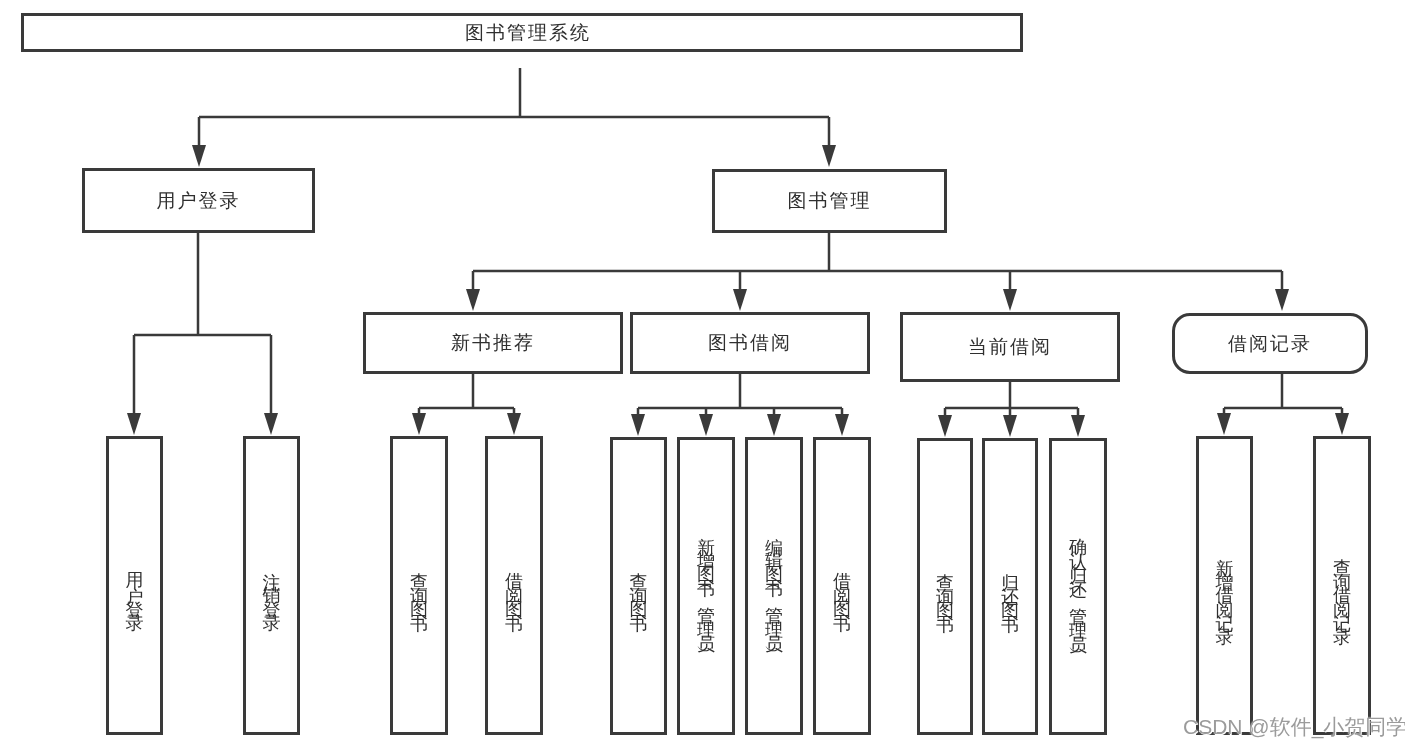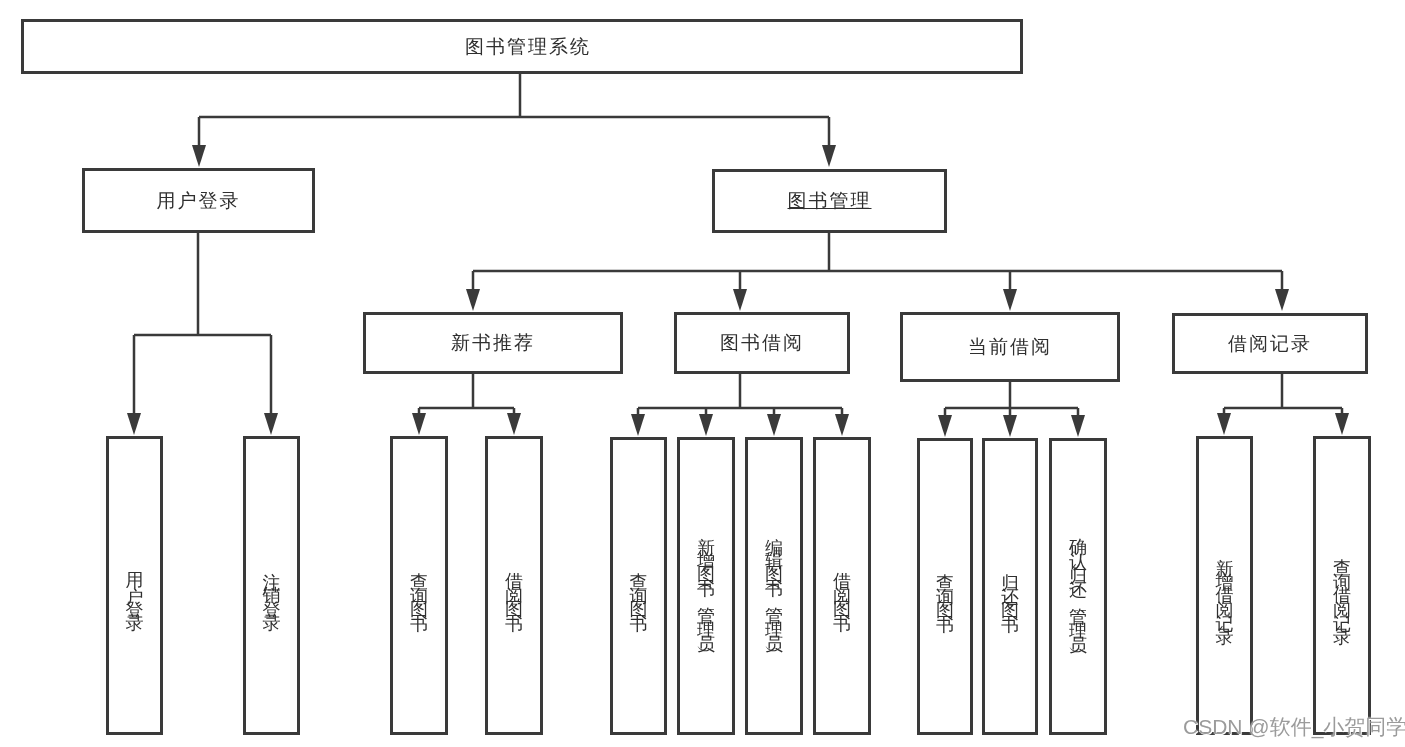--- a/index.html
+++ b/index.html
@@ -99,41 +99,41 @@
       <polygon points="1071,415 1085,415 1078,437"></polygon>
     </g>
 
     <g>
       <path d="M1282,374 V408 M1224,408 H1342 M1224,408 V418 M1342,408 V418"></path>
       <polygon points="1217,413 1231,413 1224,435"></polygon>
       <polygon points="1335,413 1349,413 1342,435"></polygon>
     </g>
   </svg>
 
-  <div class="box" style="left:21px; top:19px; width:1002px; height:55px;padding-left:12px;">
+  <div class="box" style="left:21px; top:13px; width:1002px; height:39px;padding-left:12px;">
     <span class="hlabel">图书管理系统</span>
   </div>
 
   <div class="box" style="left:82px; top:168px; width:233px; height:65px;">
     <span class="hlabel">用户登录</span>
   </div>
-  <div class="box" style="left:712px; top:169px; width:235px; height:64px;text-decoration:underline;">
+  <div class="box" style="left:712px; top:169px; width:235px; height:64px;">
     <span class="hlabel">图书管理</span>
   </div>
 
   <div class="box" style="left:363px; top:312px; width:260px; height:62px;">
     <span class="hlabel">新书推荐</span>
   </div>
-  <div class="box" style="left:630px; top:312px; width:176px; height:62px;margin-left:44px;">
+  <div class="box" style="left:630px; top:312px; width:240px; height:62px;">
     <span class="hlabel">图书借阅</span>
   </div>
   <div class="box" style="left:900px; top:312px; width:220px; height:70px;">
     <span class="hlabel">当前借阅</span>
   </div>
-  <div class="box" style="left:1172px; top:313px; width:196px; height:61px;">
+  <div class="box" style="left:1172px; top:313px; width:196px; height:61px;border-radius:18px;">
     <span class="hlabel">借阅记录</span>
   </div>
 
   <div class="box" style="left:106px; top:436px; width:57px; height:299px;">
     <span class="vtext">用户登录</span>
   </div>
   <div class="box" style="left:243px; top:436px; width:57px; height:299px;">
     <span class="vtext">注销登录</span>
   </div>
 

